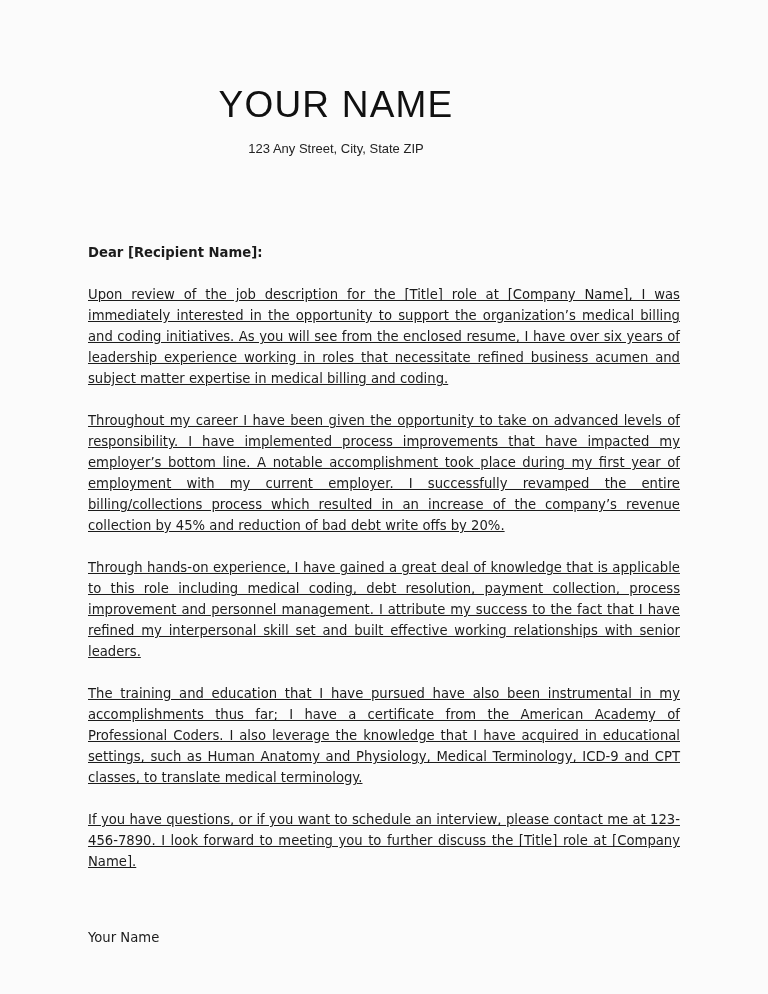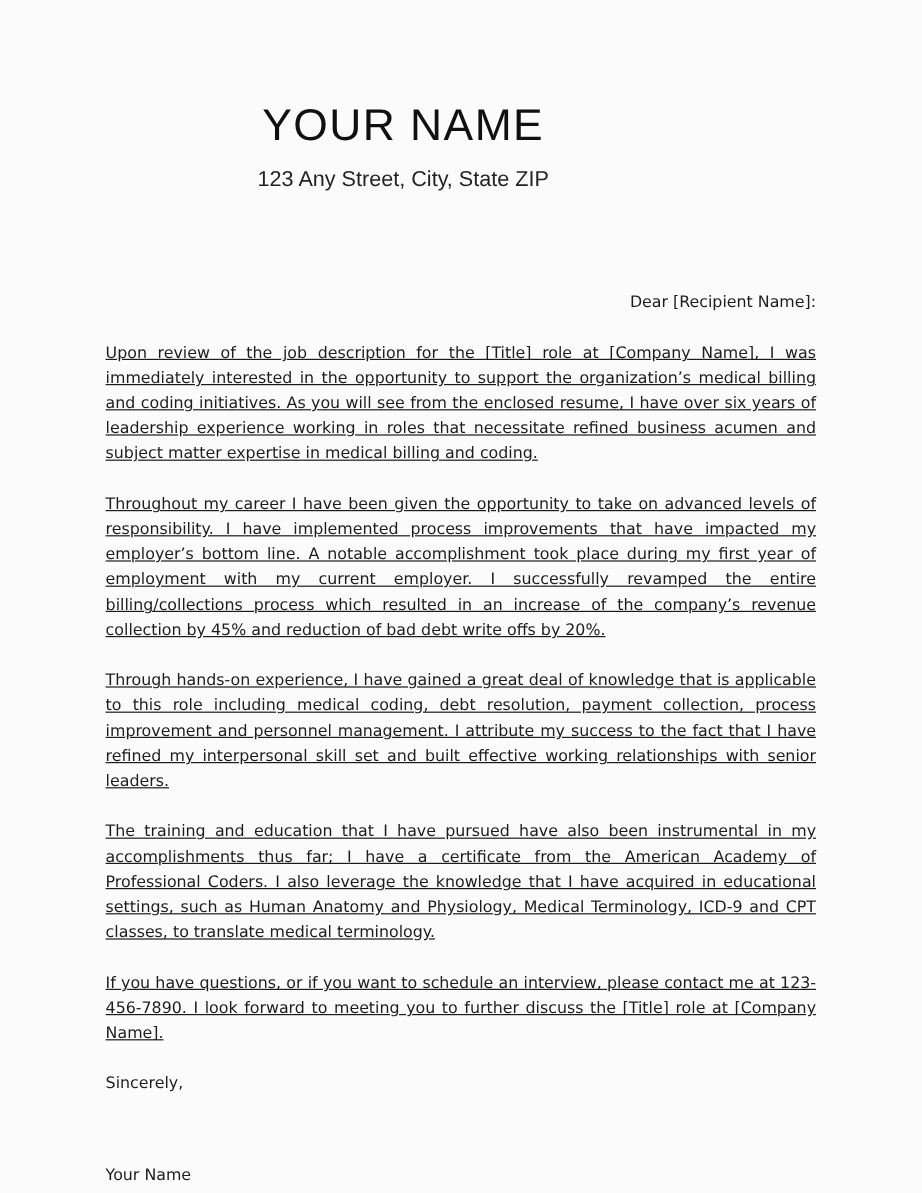--- a/index.html
+++ b/index.html
@@ -34,21 +34,21 @@
     font-family: "Liberation Sans", "DejaVu Sans", sans-serif;
     font-size: 37px;
     font-weight: 400;
     letter-spacing: 1.2px;
     line-height: 1.05;
     color: #101010;
     margin: 0;
   }
   .contact-block {
     margin-top: 15px;
-    font-size: 18px;
+    font-size: 13px;
     line-height: 18.5px;
     color: #232323;
     font-family: "Liberation Sans", "DejaVu Sans", sans-serif;
   }
   .contact-line {
     display: block;
     white-space: nowrap;
   }
   .email-link {
     color: #8d8d8d;
@@ -65,21 +65,22 @@
     box-sizing: border-box;
     width: 768px;
     font-family: "DejaVu Sans", "Liberation Sans", sans-serif;
     font-size: 13.2px;
     line-height: 21px;
     color: #1c1c1c;
   }
 
   .salutation {
     margin: 0 0 21px 0;
-    text-align: right;
+    text-align: left;
+    font-weight: bold;
   }
 
   .letter-paragraph {
     margin: 0 0 21px 0;
     text-align: justify;
     text-justify: inter-word;
     hyphens: none;
     text-decoration: underline;
   }
 
@@ -113,19 +114,18 @@
     <p class="letter-paragraph">Upon review of the job description for the [Title] role at [Company Name], I was immediately interested in the opportunity to support the organization’s medical billing and coding initiatives. As you will see from the enclosed resume, I have over six years of leadership experience working in roles that necessitate refined business acumen and subject matter expertise in medical billing and coding.</p>
 
     <p class="letter-paragraph">Throughout my career I have been given the opportunity to take on advanced levels of responsibility. I have implemented process improvements that have impacted my employer’s bottom line. A notable accomplishment took place during my first year of employment with my current employer. I successfully revamped the entire billing/collections process which resulted in an increase of the company’s revenue collection by 45% and reduction of bad debt write offs by 20%.</p>
 
     <p class="letter-paragraph">Through hands-on experience, I have gained a great deal of knowledge that is applicable to this role including medical coding, debt resolution, payment collection, process improvement and personnel management. I attribute my success to the fact that I have refined my interpersonal skill set and built effective working relationships with senior leaders.</p>
 
     <p class="letter-paragraph">The training and education that I have pursued have also been instrumental in my accomplishments thus far; I have a certificate from the American Academy of Professional Coders. I also leverage the knowledge that I have acquired in educational settings, such as Human Anatomy and Physiology, Medical Terminology, ICD-9 and CPT classes, to translate medical terminology.</p>
 
     <p class="letter-paragraph">If you have questions, or if you want to schedule an interview, please contact me at 123-456-7890. I look forward to meeting you to further discuss the [Title] role at [Company Name].</p>
 
-    <p class="closing">Sincerely,</p>
 
     <p class="signature-name">Your Name</p>
 
   </main>
 
 </div>
 
 </body></html>

